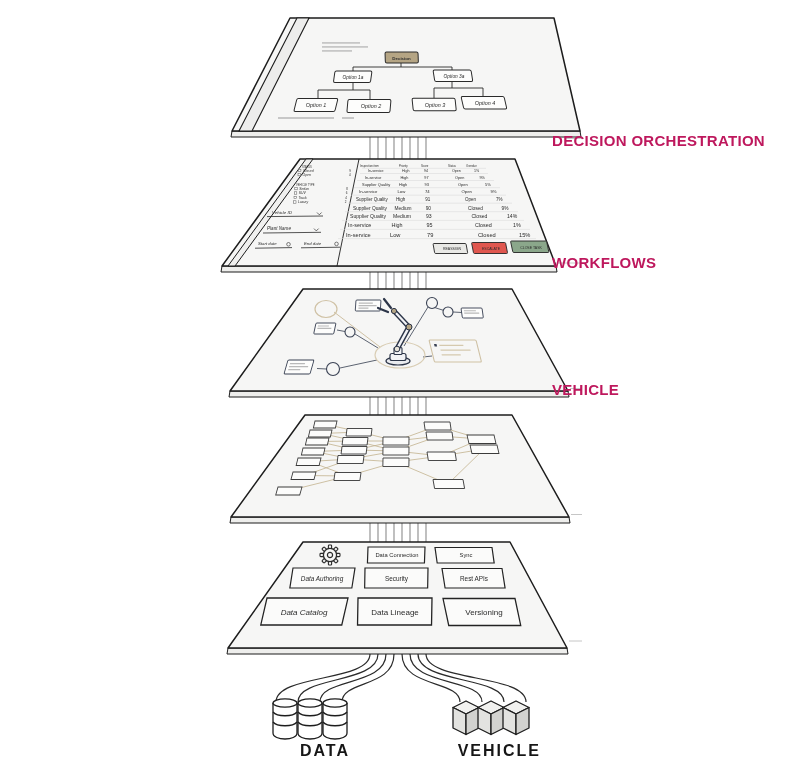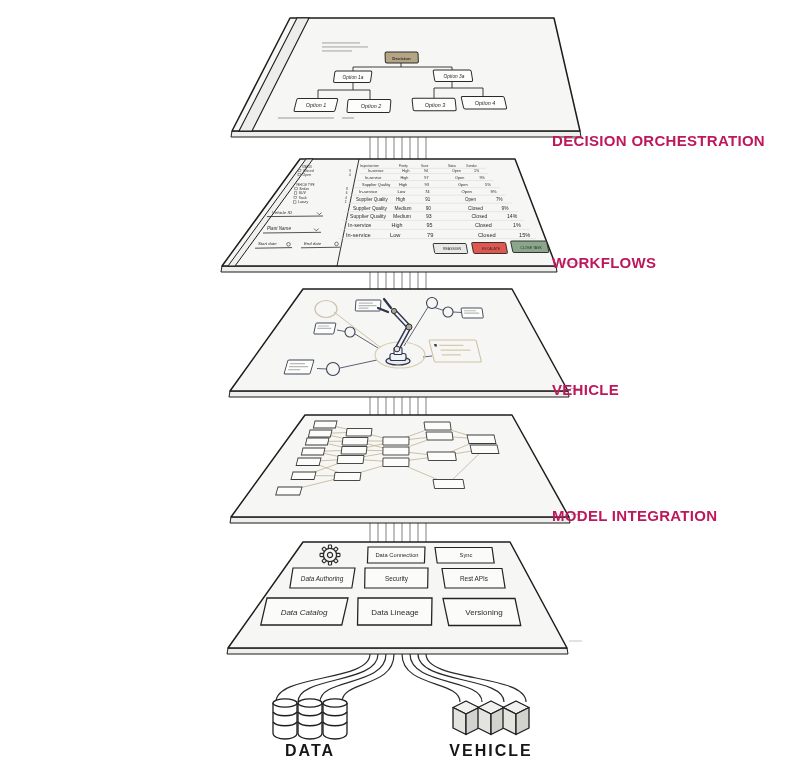--- a/index.html
+++ b/index.html
@@ -2,21 +2,21 @@
 <html><head>
 <meta charset="utf-8">
 <style>
   html,body{margin:0;padding:0;background:#fff;}
   .canvas{position:relative;width:800px;height:774px;background:#fff;overflow:hidden;
           font-family:"Liberation Sans",sans-serif;}
   .canvas > svg{position:absolute;left:0;top:0;}
   svg text{font-family:"Liberation Sans",sans-serif;fill:#2b2b2b;}
   .layer-label{position:absolute;left:552px;white-space:nowrap;color:#be185d;
                font-size:15px;font-weight:600;letter-spacing:0.3px;line-height:18px;}
-  .src-label{position:absolute;top:742px;text-align:center;color:#161616;
+  .src-label{position:absolute;top:742px;text-align:right;color:#161616;
              font-size:16px;font-weight:600;letter-spacing:2px;}
 </style>
 </head>
 <body>
 
 <div class="canvas">
 
 <svg width="800" height="774" viewBox="0 0 800 774">
 
   <g stroke="#8c8c8c" stroke-width="1.1" fill="none">
@@ -425,18 +425,17 @@
       <polygon points="516,701 529,707.5 516,714 503,707.5" fill="#f1f1ef"></polygon>
       <polygon points="503,707.5 516,714 516,734.5 503,728" fill="#e3e3e0"></polygon>
       <polygon points="516,714 529,707.5 529,728 516,734.5" fill="#d2d2cf"></polygon>
     </g>
   </g>
 </svg>
 
 <div class="layer-label" style="top:132px">DECISION ORCHESTRATION</div>
 <div class="layer-label" style="top:254px">WORKFLOWS</div>
 <div class="layer-label" style="top:381px">VEHICLE</div>
-<div class="layer-label" style="top:507px">MODEL INTEGRATION</div>
 
 <div class="src-label" style="left:270px;width:80px">DATA</div>
 <div class="src-label" style="left:441px;width:100px">VEHICLE</div>
 
 </div>
 
 </body></html>

